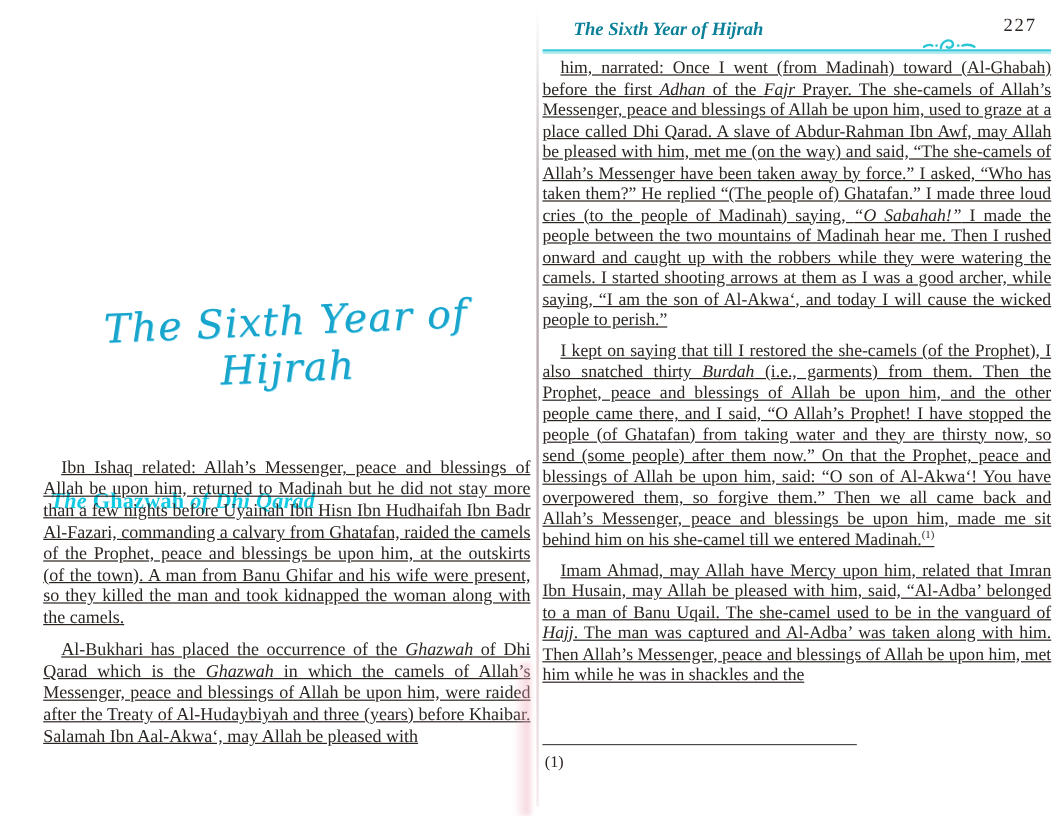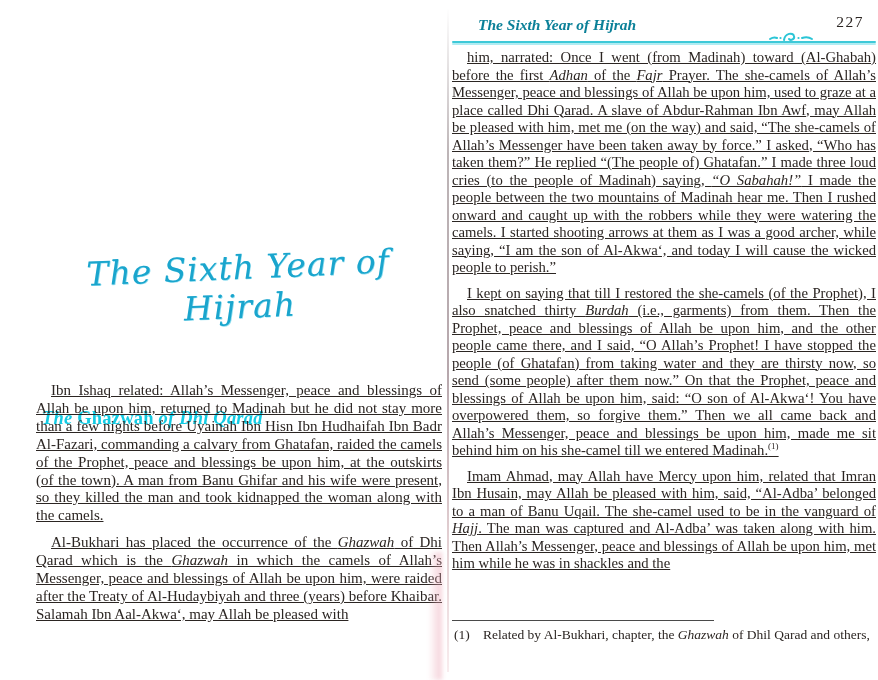--- a/index.html
+++ b/index.html
@@ -104,20 +104,19 @@
     <div class="body-text right-body">
         <p><span>him, narrated: Once I went (from Madinah) toward (Al-Ghabah) before the first </span><span class="it">Adhan</span><span> of the </span><span class="it">Fajr</span><span> Prayer. The she-camels of Allah’s Messenger, peace and blessings of Allah be upon him, used to graze at a place called Dhi Qarad. A slave of Abdur-Rahman Ibn Awf, may Allah be pleased with him, met me (on the way) and said, “The she-camels of Allah’s Messenger have been taken away by force.” I asked, “Who has taken them?” He replied “(The people of) Ghatafan.” I made three loud cries (to the people of Madinah) saying, </span><span class="it">“O Sabahah!”</span><span> I made the people between the two mountains of Madinah hear me. Then I rushed onward and caught up with the robbers while they were watering the camels. I started shooting arrows at them as I was a good archer, while saying, “I am the son of Al-Akwa‘, and today I will cause the wicked people to perish.”</span></p>
         <p><span>I kept on saying that till I restored the she-camels (of the Prophet), I also snatched thirty </span><span class="it">Burdah</span><span> (i.e., garments) from them. Then the Prophet, peace and blessings of Allah be upon him, and the other people came there, and I said, “O Allah’s Prophet! I have stopped the people (of Ghatafan) from taking water and they are thirsty now, so send (some people) after them now.” On that the Prophet, peace and blessings of Allah be upon him, said: “O son of Al-Akwa‘! You have overpowered them, so forgive them.” Then we all came back and Allah’s Messenger, peace and blessings be upon him, made me sit behind him on his she-camel till we entered Madinah.</span><span class="sup">(1)</span></p>
         <p><span>Imam Ahmad, may Allah have Mercy upon him, related that Imran Ibn Husain, may Allah be pleased with him, said, “Al-Adba’ belonged to a man of Banu Uqail. The she-camel used to be in the vanguard of </span><span class="it">Hajj</span><span>. The man was captured and Al-Adba’ was taken along with him. Then Allah’s Messenger, peace and blessings of Allah be upon him, met him while he was in shackles and the</span></p>
       </div>
 
     <div class="footnote-rule"></div>
 
     <div class="footnote">
       <span class="marker">(1)</span>
-      <span class="fn-text"><span>Related by Al-Bukhari, chapter, the </span><span class="it">Ghazwah</span><span> of Dhil Qarad and others,</span></span>
     </div>
   </div>
 
   <div class="gutter-line"></div>
   <div class="gutter-glow"></div>
 
 </div>
 
 </body></html>

